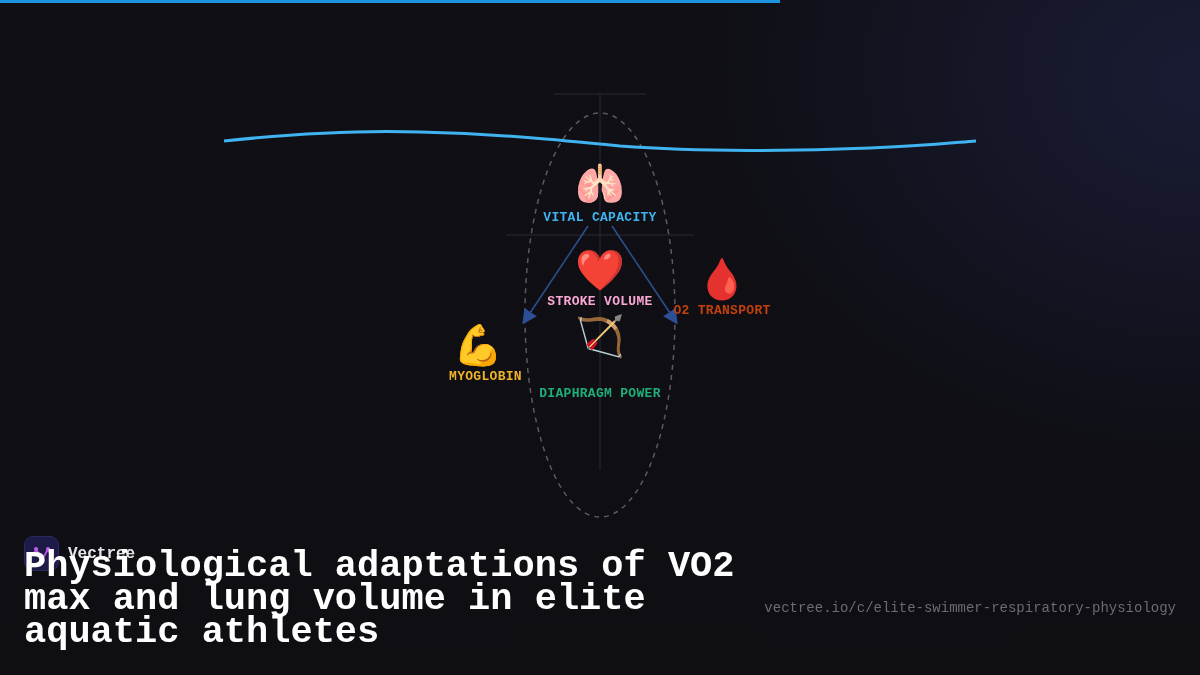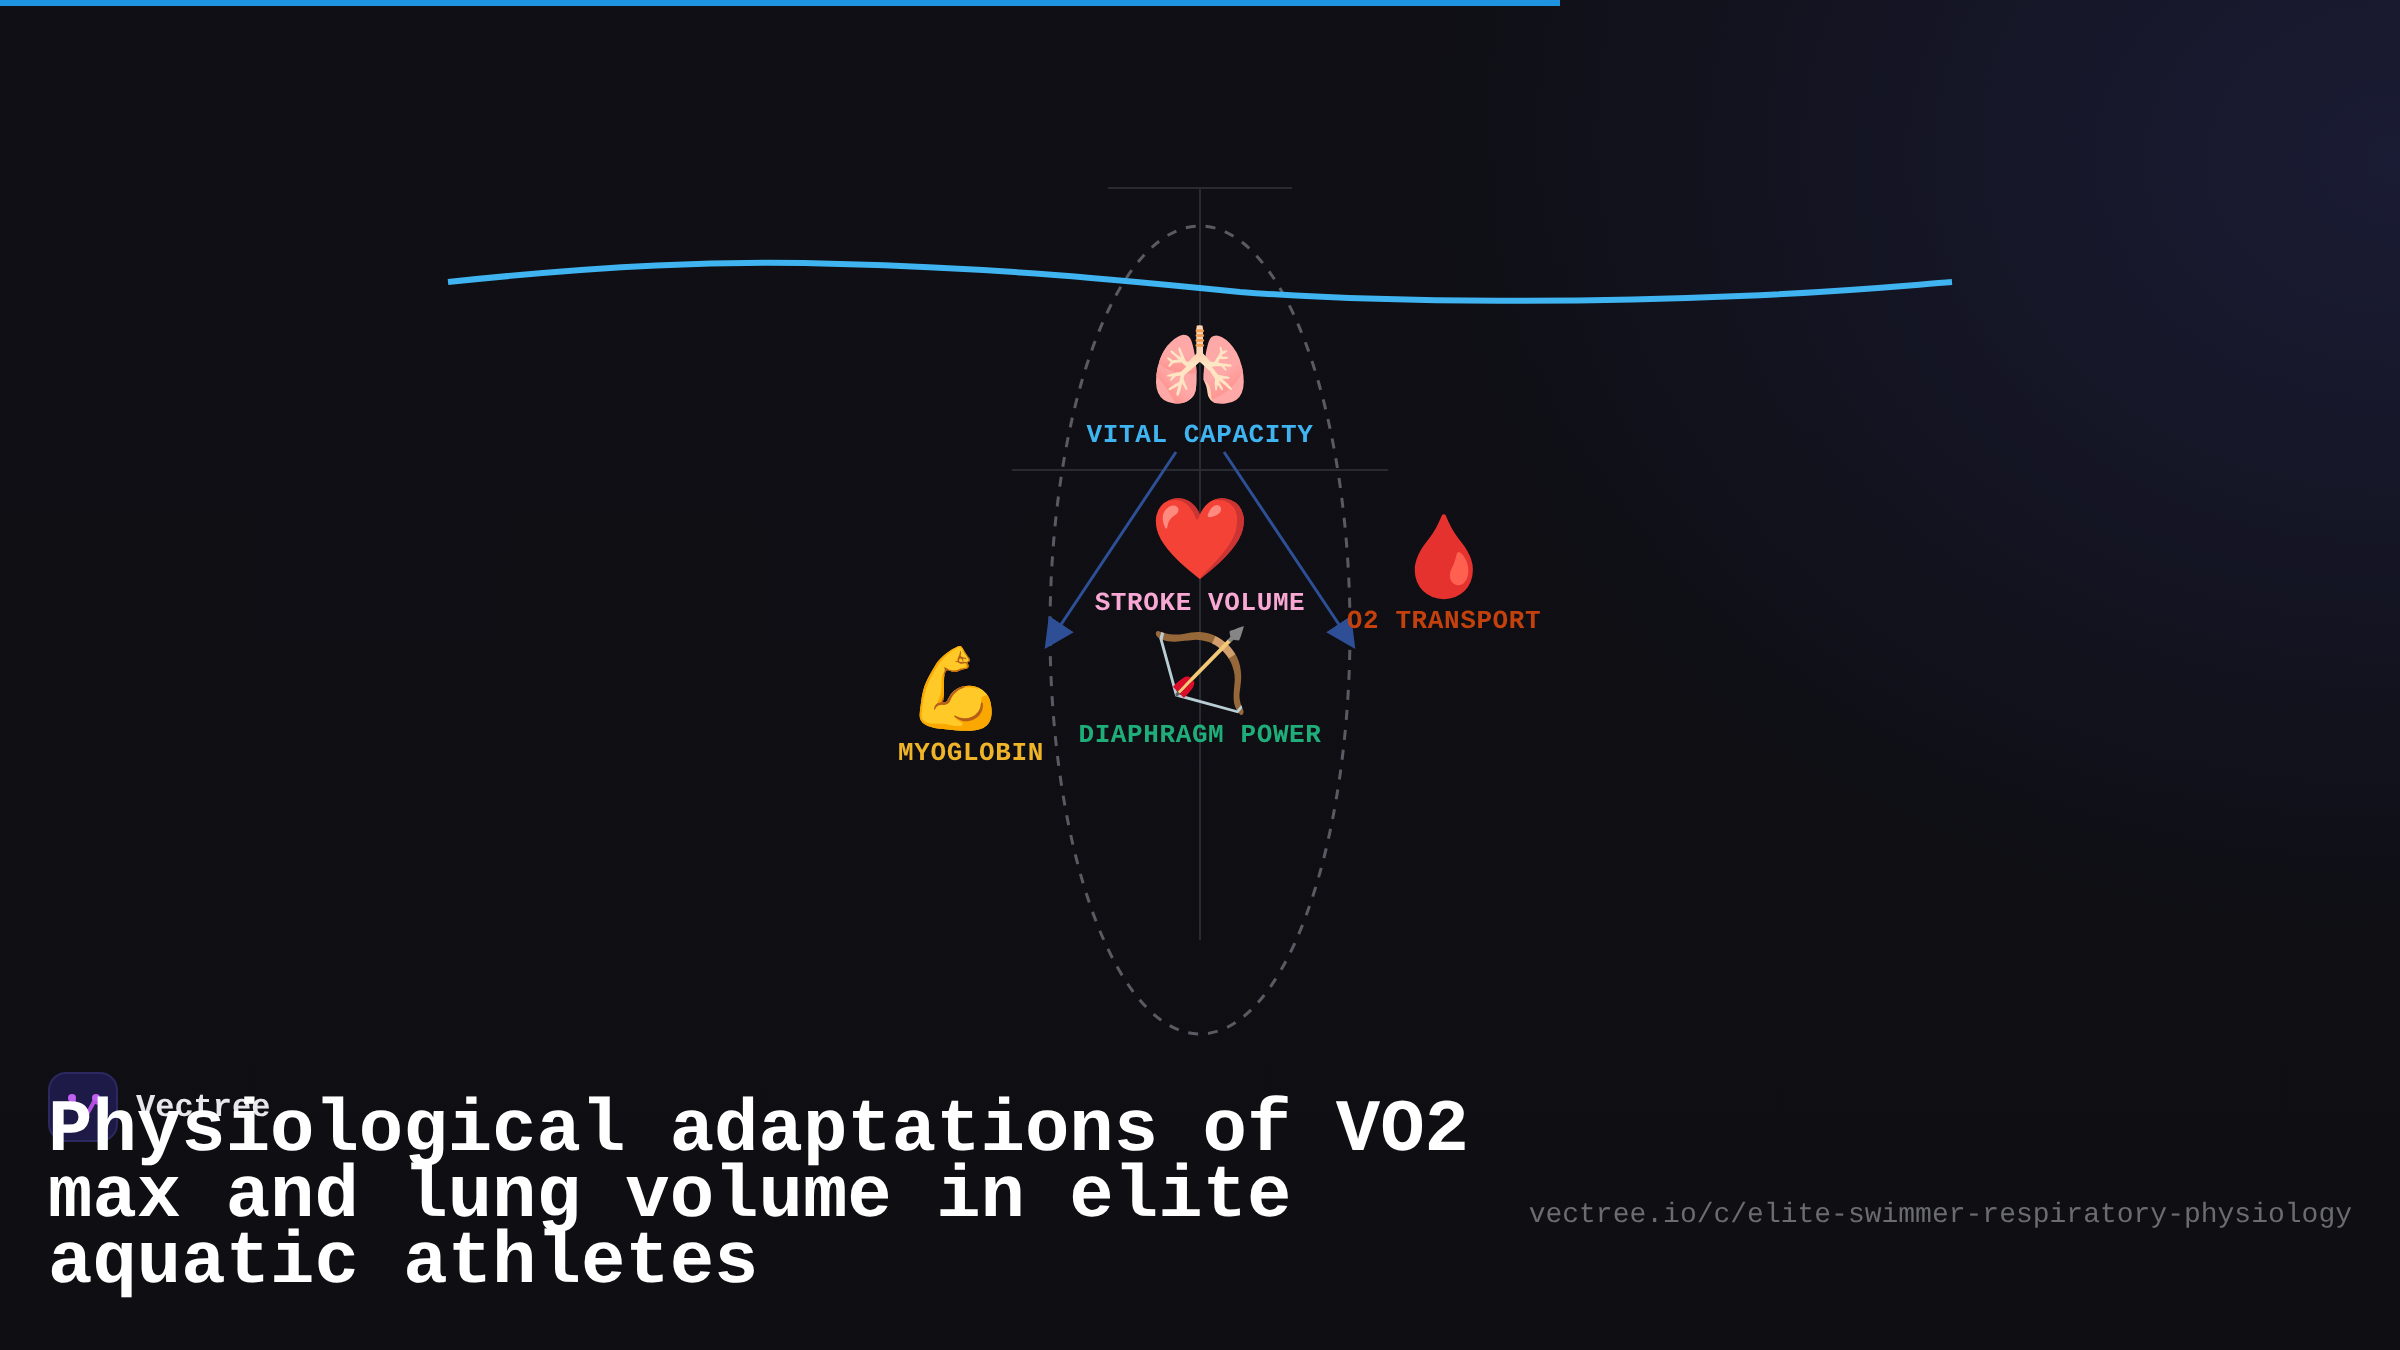--- a/index.html
+++ b/index.html
@@ -74,21 +74,21 @@
   <span class="label" style="color:#c2410c;">O2 TRANSPORT</span>
 </div>
 
 <div class="node" style="left:478px; top:321px;">
   <span class="emoji">💪</span>
   <span class="label" style="color:#f0b429;padding-left:15px;">MYOGLOBIN</span>
 </div>
 
 <div class="node" style="left:600px; top:312px;">
   <span class="emoji">🏹</span>
-  <span class="label" style="color:#1fae7a;">DIAPHRAGM POWER</span>
+  <span class="label" style="color:#1fae7a;margin-top:26px;">DIAPHRAGM POWER</span>
 </div>
 
 <div class="brand">
   <div class="brand-logo">
     <svg width="20" height="20" viewBox="0 0 20 20">
       <path d="M4,5 L10,16 L16,5" fill="none" stroke="#b34fe0" stroke-width="2"></path>
       <circle cx="4" cy="5" r="2" fill="#c060f0"></circle>
       <circle cx="16" cy="5" r="2" fill="#c060f0"></circle>
       <path d="M2,8 L5,7 M18,8 L15,7" stroke="#b34fe0" stroke-width="1.5"></path>
     </svg>

